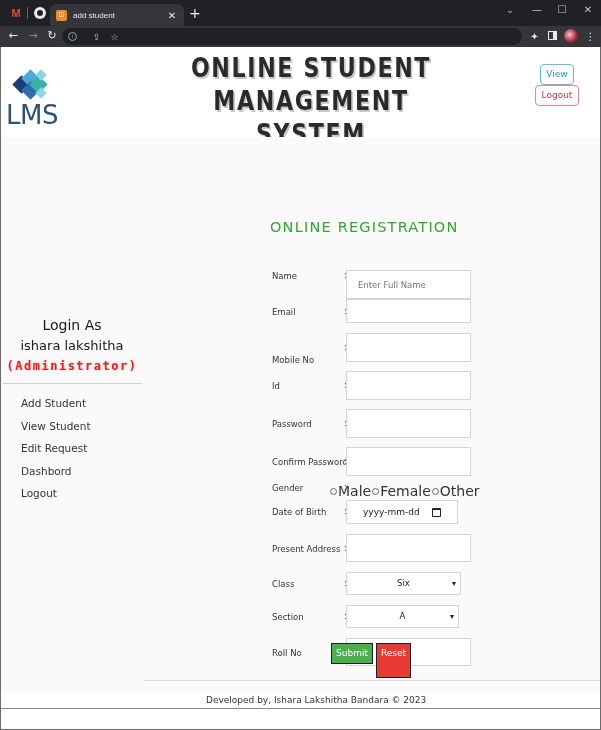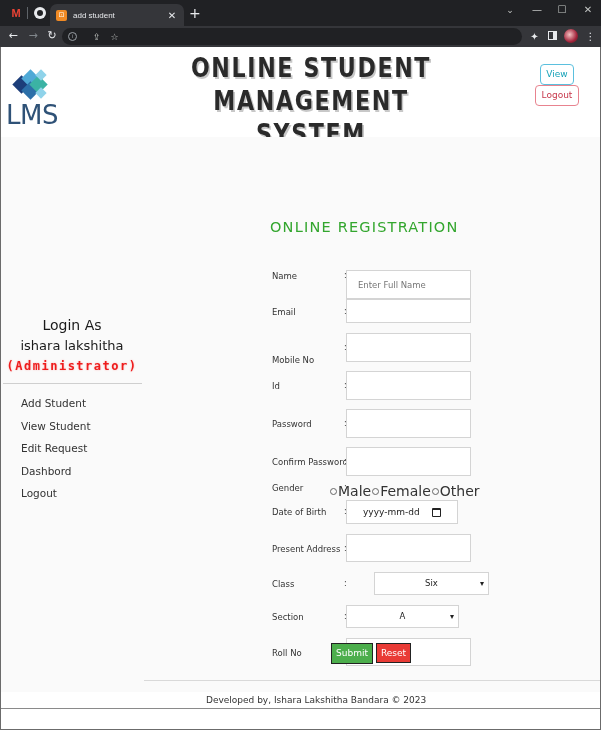--- a/index.html
+++ b/index.html
@@ -86,21 +86,21 @@
   .radio-group label { display: flex; align-items: center; margin-right: 1px; }
   .radio-circle { display: inline-block; width: 7px; height: 7px; border: 1px solid #666; border-radius: 50%; margin-right: 1px; }
   .date-input { position: absolute; left: 74px; width: 112px; height: 24px; border: 1px solid #d4d4d4; background: #fff; font-size: 9px; color: #222; display: flex; align-items: center; padding-left: 16px; font-family: "DejaVu Sans", sans-serif; }
   .date-input .cal { position: absolute; right: 16px; top: 7px; width: 9px; height: 9px; border: 1.2px solid #222; border-top-width: 2.5px; border-radius: 1px; }
   .select-box { position: absolute; left: 74px; height: 23px; border: 1px solid #d4d4d4; background: #fff; font-size: 8.5px; color: #222; text-align: center; line-height: 21px; font-family: "DejaVu Sans", sans-serif; }
   .select-box .chev { position: absolute; right: 4px; top: 0; font-size: 8px; }
 
   .form-divider { position: absolute; left: 143px; top: 543px; width: 456px; height: 1px; background: #d9d9d9; }
 
   .btn-submit { position: absolute; left: 330px; top: 596px; width: 42px; height: 21px; background: #4cae4c; color: #fff; border: 1px solid #222; font-size: 9px; text-align: center; line-height: 19px; font-family: "DejaVu Sans", sans-serif; }
-  .btn-reset { position: absolute; left: 375px; top: 596px; width: 35px; height: 20px; background: #e93b36; color: #fff; border: 1px solid #222; font-size: 9px; text-align: center; line-height: 19px; font-family: "DejaVu Sans", sans-serif; }
+  .btn-reset { position: absolute; left: 375px; top: 596px; width: 35px; height: 35px; background: #e93b36; color: #fff; border: 1px solid #222; font-size: 9px; text-align: center; line-height: 19px; font-family: "DejaVu Sans", sans-serif; }
 
   .footer-text { position: absolute; left: 0; top: 648px; width: 599px; padding-left: 205px; font-size: 9px; color: #333; font-family: "DejaVu Sans", sans-serif; }
   .footer-line { position: absolute; left: 0; top: 661px; width: 599px; height: 1px; background: #8a8a8a; }
 </style>
 </head>
 <body>
 
 <div class="tabstrip">
   <div class="pinned pin-gmail">
       <span>M</span>
@@ -245,21 +245,21 @@
 
     <div class="form-row" style="top:397px;">
       <span class="form-label" style="top:10px;">Present Address</span>
       <span class="colon" style="top:10px;">:</span>
       <input class="text-input" style="top: 0px; height: 28px;" type="text">
     </div>
 
     <div class="form-row" style="top:435px;">
       <span class="form-label" style="top:7px;">Class</span>
       <span class="colon" style="top:7px;">:</span>
-      <div class="select-box" style="top:0; width:115px;margin-left:28px;">
+      <div class="select-box" style="top:0; width:115px;">
         <span>Six</span>
         <span class="chev">▾</span>
       </div>
     </div>
 
     <div class="form-row" style="top:468px;">
       <span class="form-label" style="top:7px;text-align:right;">Section</span>
       <span class="colon" style="top:7px;">:</span>
       <div class="select-box" style="top:0; width:113px;">
         <span>A</span>

